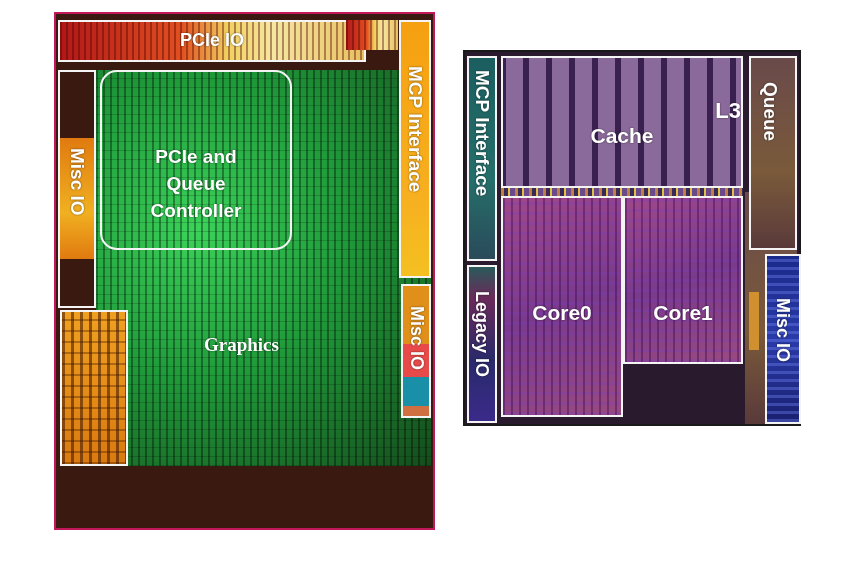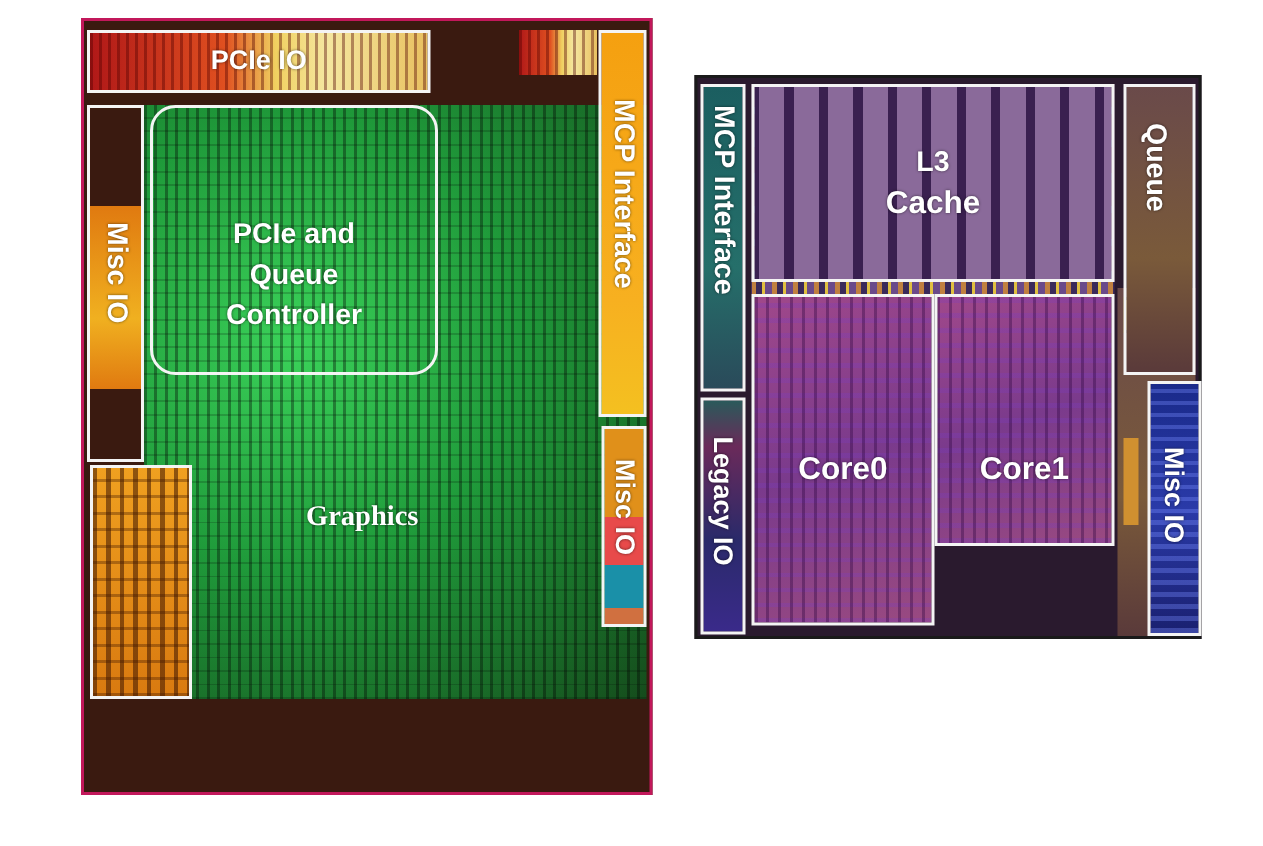--- a/index.html
+++ b/index.html
@@ -57,21 +57,21 @@
         linear-gradient(180deg, #1a2a8a, #2a3aa8 50%, #1a2070);
     }
   </style>
 </head>
 <body>
 
 <div id="die-left" class="abs">
 
   <div class="abs green-tex" style="left:40px; top:56px; width:335px; height:396px;"></div>
 
-  <div class="abs red-tex box" style="left:2px; top:6px; width:229px; height:42px;">
+  <div class="abs red-tex box" style="left:2px; top:6px; width:308px; height:42px;">
     <span class="lbl" style="left:0; right:0; top:8px; font-size:18px;">PCIe IO</span>
   </div>
 
   <div class="abs red-tex" style="left:290px; top:6px; width:52px; height:30px;"></div>
 
   <div class="abs mcp-orange box" style="left:343px; top:6px; width:32px; height:258px;">
     <span class="lbl vert" style="left:3px; top:44px; font-size:19px;">MCP Interface</span>
   </div>
 
   <div class="abs box" style="left:2px; top:56px; width:38px; height:238px; background:linear-gradient(180deg,#3a1a10 0 28%, #e07a10 28%, #f0b020 60%, #e07a10 80%, #3a1a10 80%);">
@@ -98,21 +98,21 @@
 
   <div class="abs teal-tex box" style="left:2px; top:4px; width:30px; height:205px;">
     <span class="lbl vert" style="left:2px; top:12px; font-size:19px;">MCP Interface</span>
   </div>
 
   <div class="abs legacy-tex box" style="left:2px; top:213px; width:30px; height:158px;">
     <span class="lbl vert" style="left:2px; top:24px; font-size:18px;">Legacy IO</span>
   </div>
 
   <div class="abs cache-tex box" style="left:36px; top:4px; width:242px; height:132px;">
-    <span class="lbl" style="left:0; right:0; top:40px; font-size:19px;">L3</span>
+    <span class="lbl" style="left:0; right:0; top:40px; font-size:22px;text-align:right;">L3</span>
     <span class="lbl" style="left:0; right:0; top:66px; font-size:21px;">Cache</span>
   </div>
 
   <div class="abs" style="left:36px; top:136px; width:242px; height:8px; background:repeating-linear-gradient(90deg,#c08040 0 3px,#3a2a5a 3px 7px,#e0c040 7px 9px,#6a4a8a 9px 14px);"></div>
 
   <div class="abs purple-tex box" style="left:36px; top:144px; width:122px; height:221px;">
     <span class="lbl" style="left:0; right:0; top:103px; font-size:21px;">Core0</span>
   </div>
 
   <div class="abs purple-tex box" style="left:158px; top:144px; width:120px; height:168px;">

